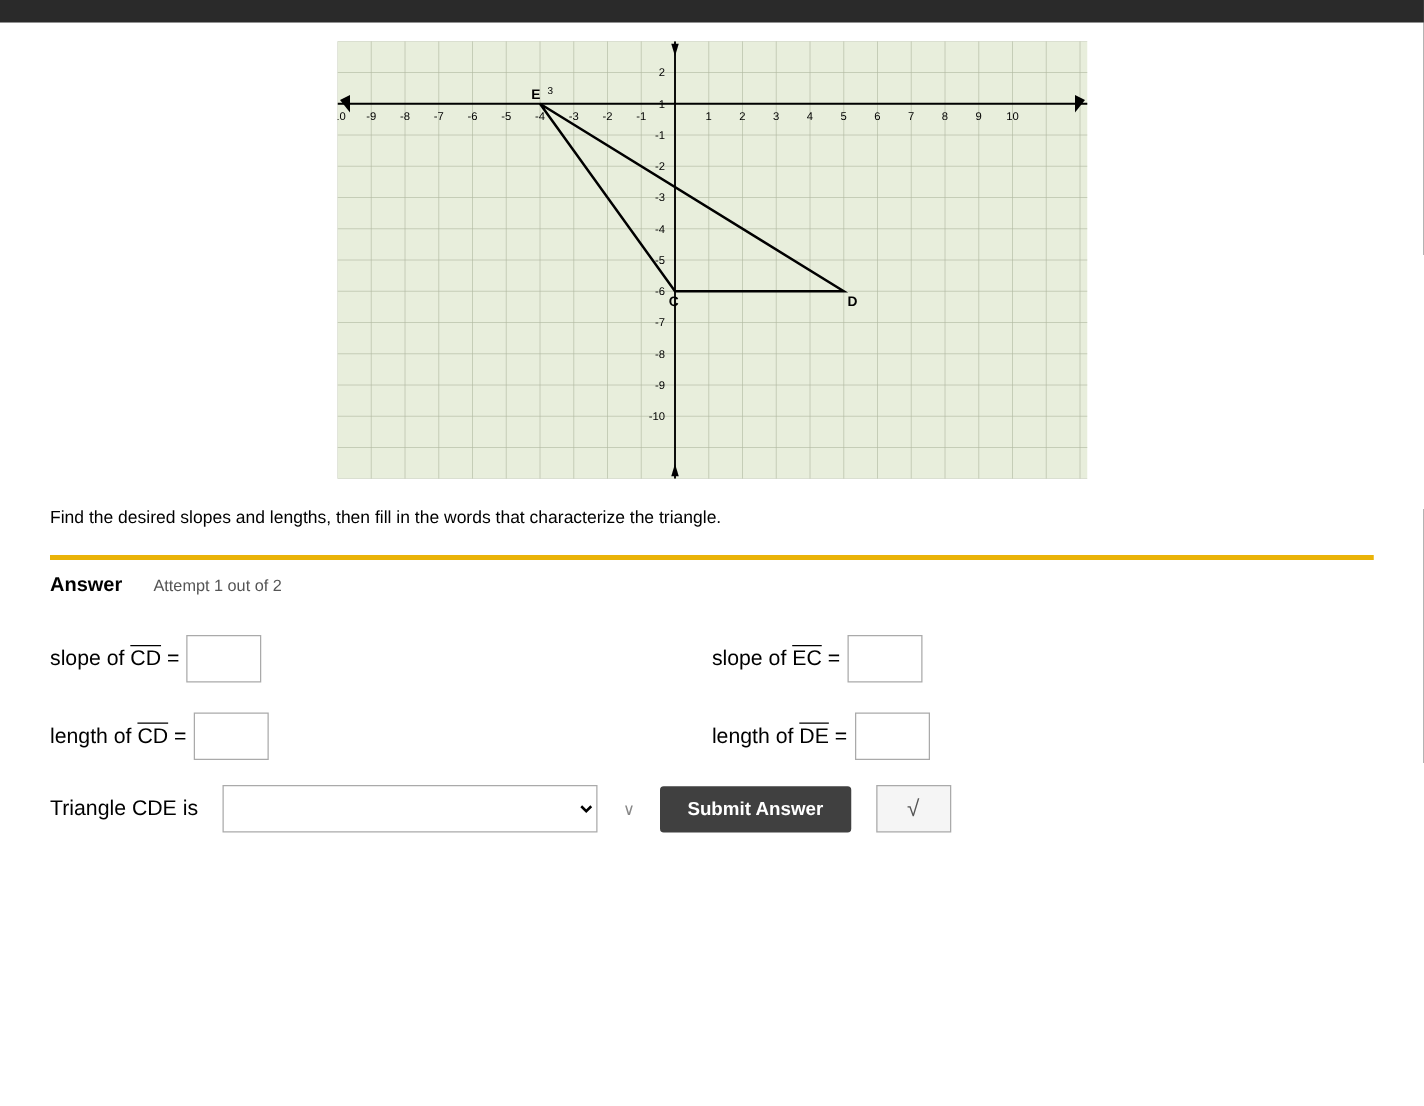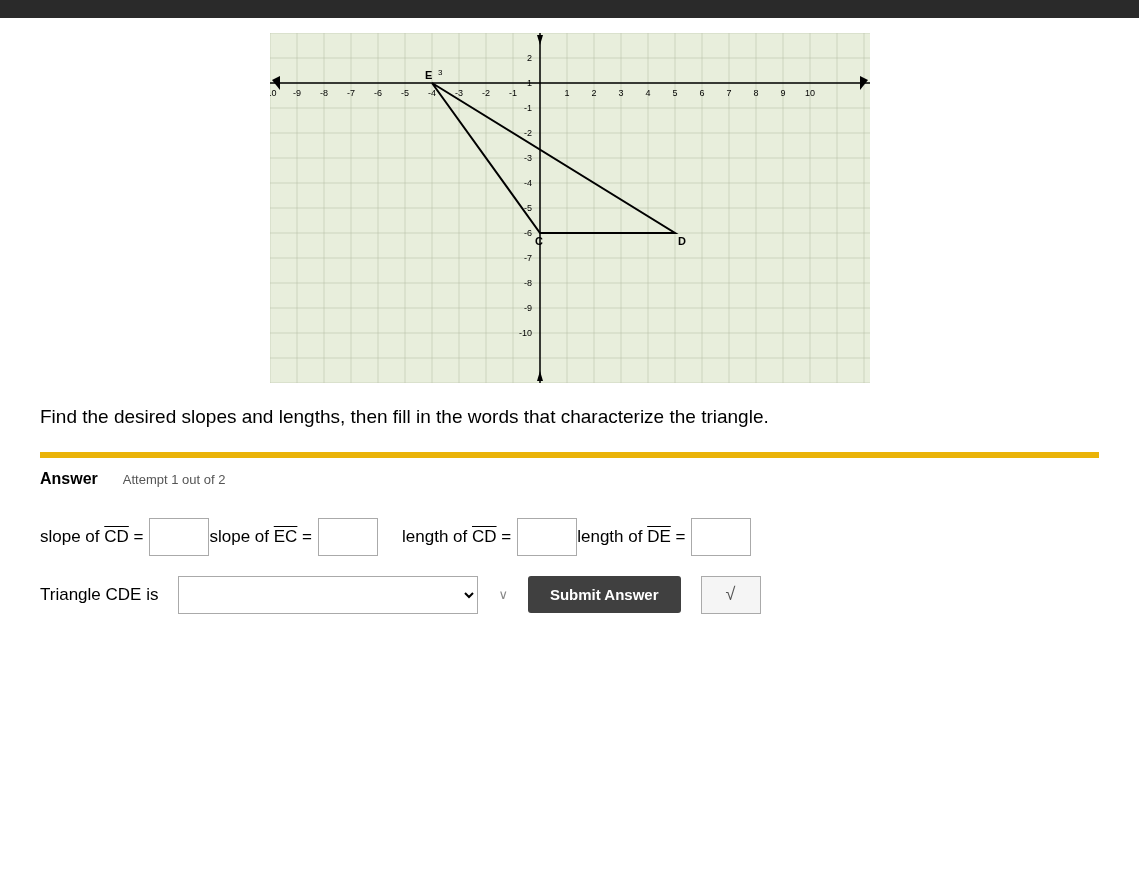--- a/index.html
+++ b/index.html
@@ -18,45 +18,45 @@
       padding: 10px 40px 30px 40px;
       position: relative;
     }
     .graph-area {
       display: flex;
       justify-content: center;
       margin-bottom: 20px;
       padding-top: 5px;
     }
     .instruction-text {
-      font-size: 19px;
+      font-size: 14px;
       color: #000;
       margin: 10px 0 20px 0;
       line-height: 1.5;
     }
     .answer-header {
       display: flex;
       align-items: baseline;
       gap: 10px;
       margin-bottom: 30px;
-      border-top: 6px solid #eab308;
+      border-top: 4px solid #eab308;
       padding-top: 12px;
     }
     .answer-label {
       font-weight: bold;
       font-size: 16px;
     }
     .attempt-label {
       font-size: 13px;
       color: #555;
       margin-left: 15px;
     }
     .fields-grid {
       display: flex;
-      flex-direction: row;
+      flex-direction: column;
       gap: 24px;
       margin-bottom: 20px;
     }
     .fields-row {
       display: flex;
       align-items: center;
       gap: 0;
     }
     .field-group {
       display: flex;

